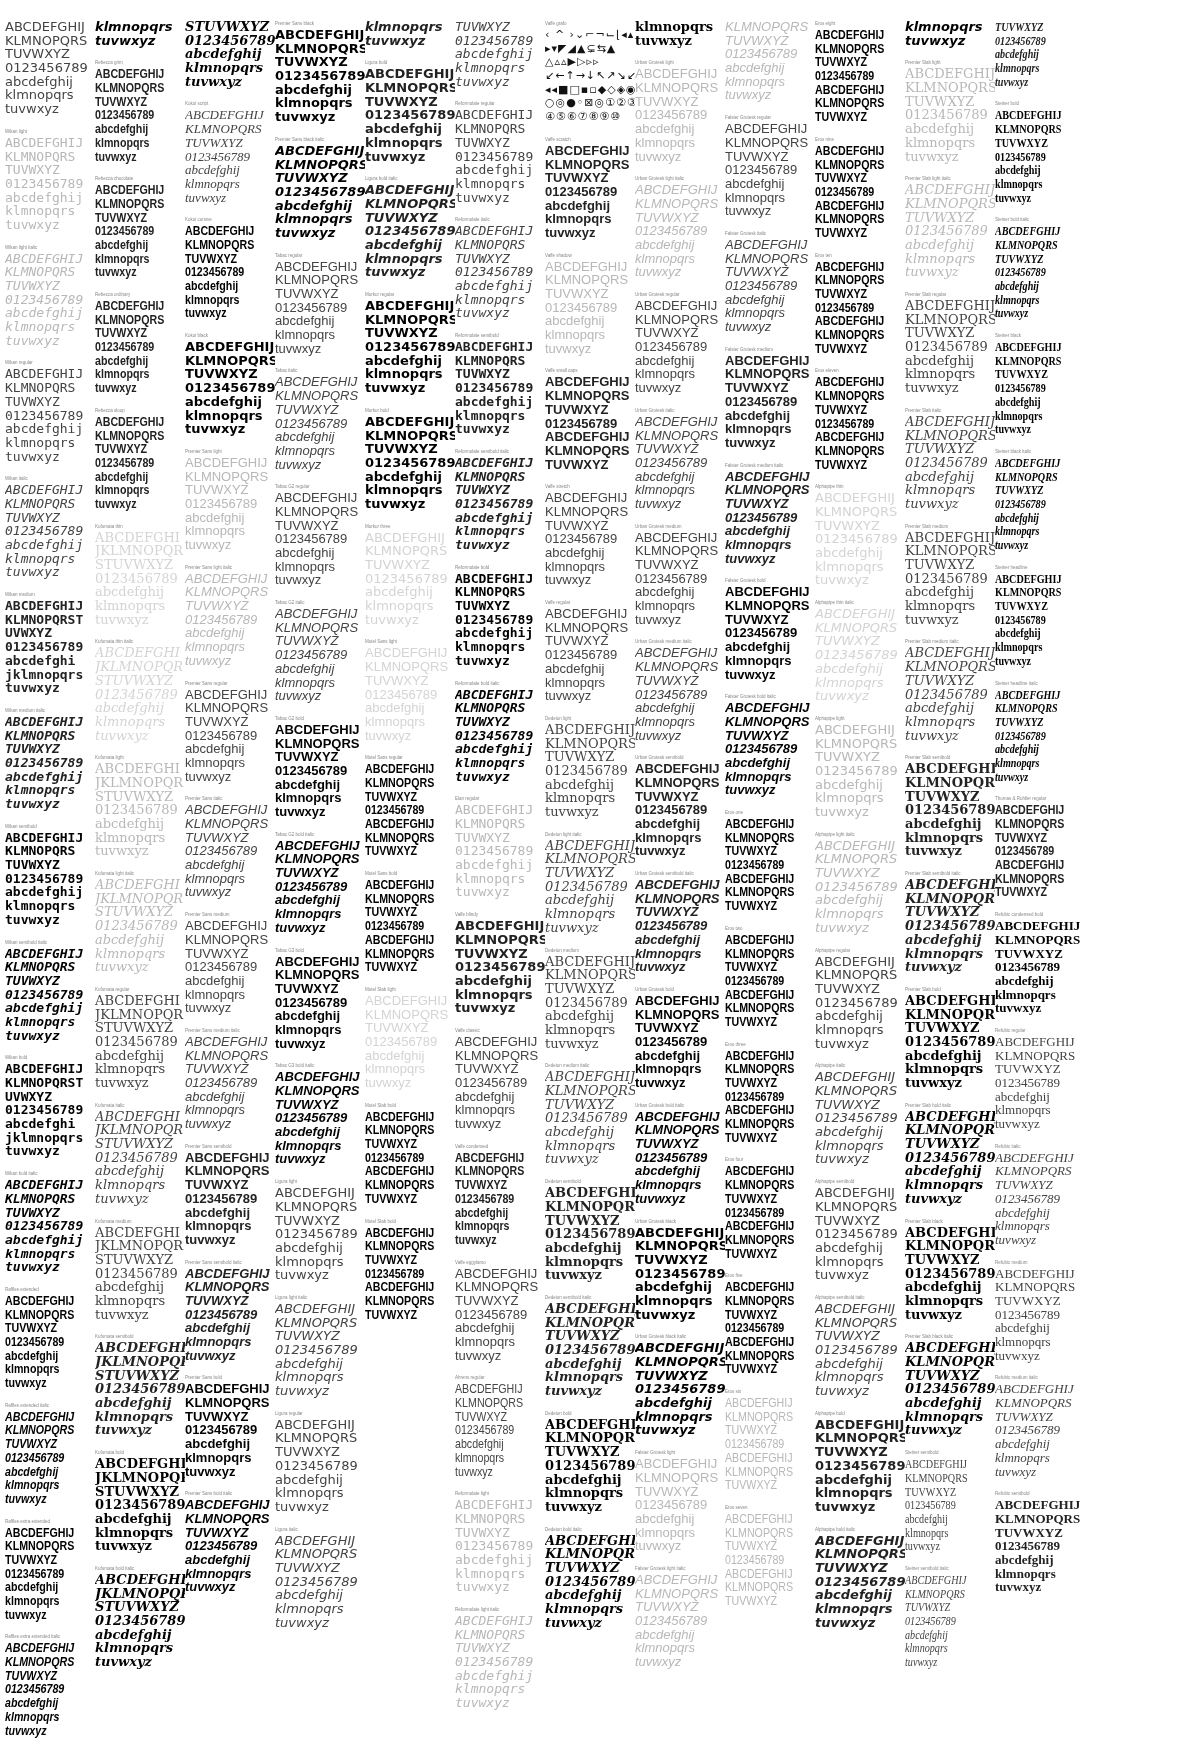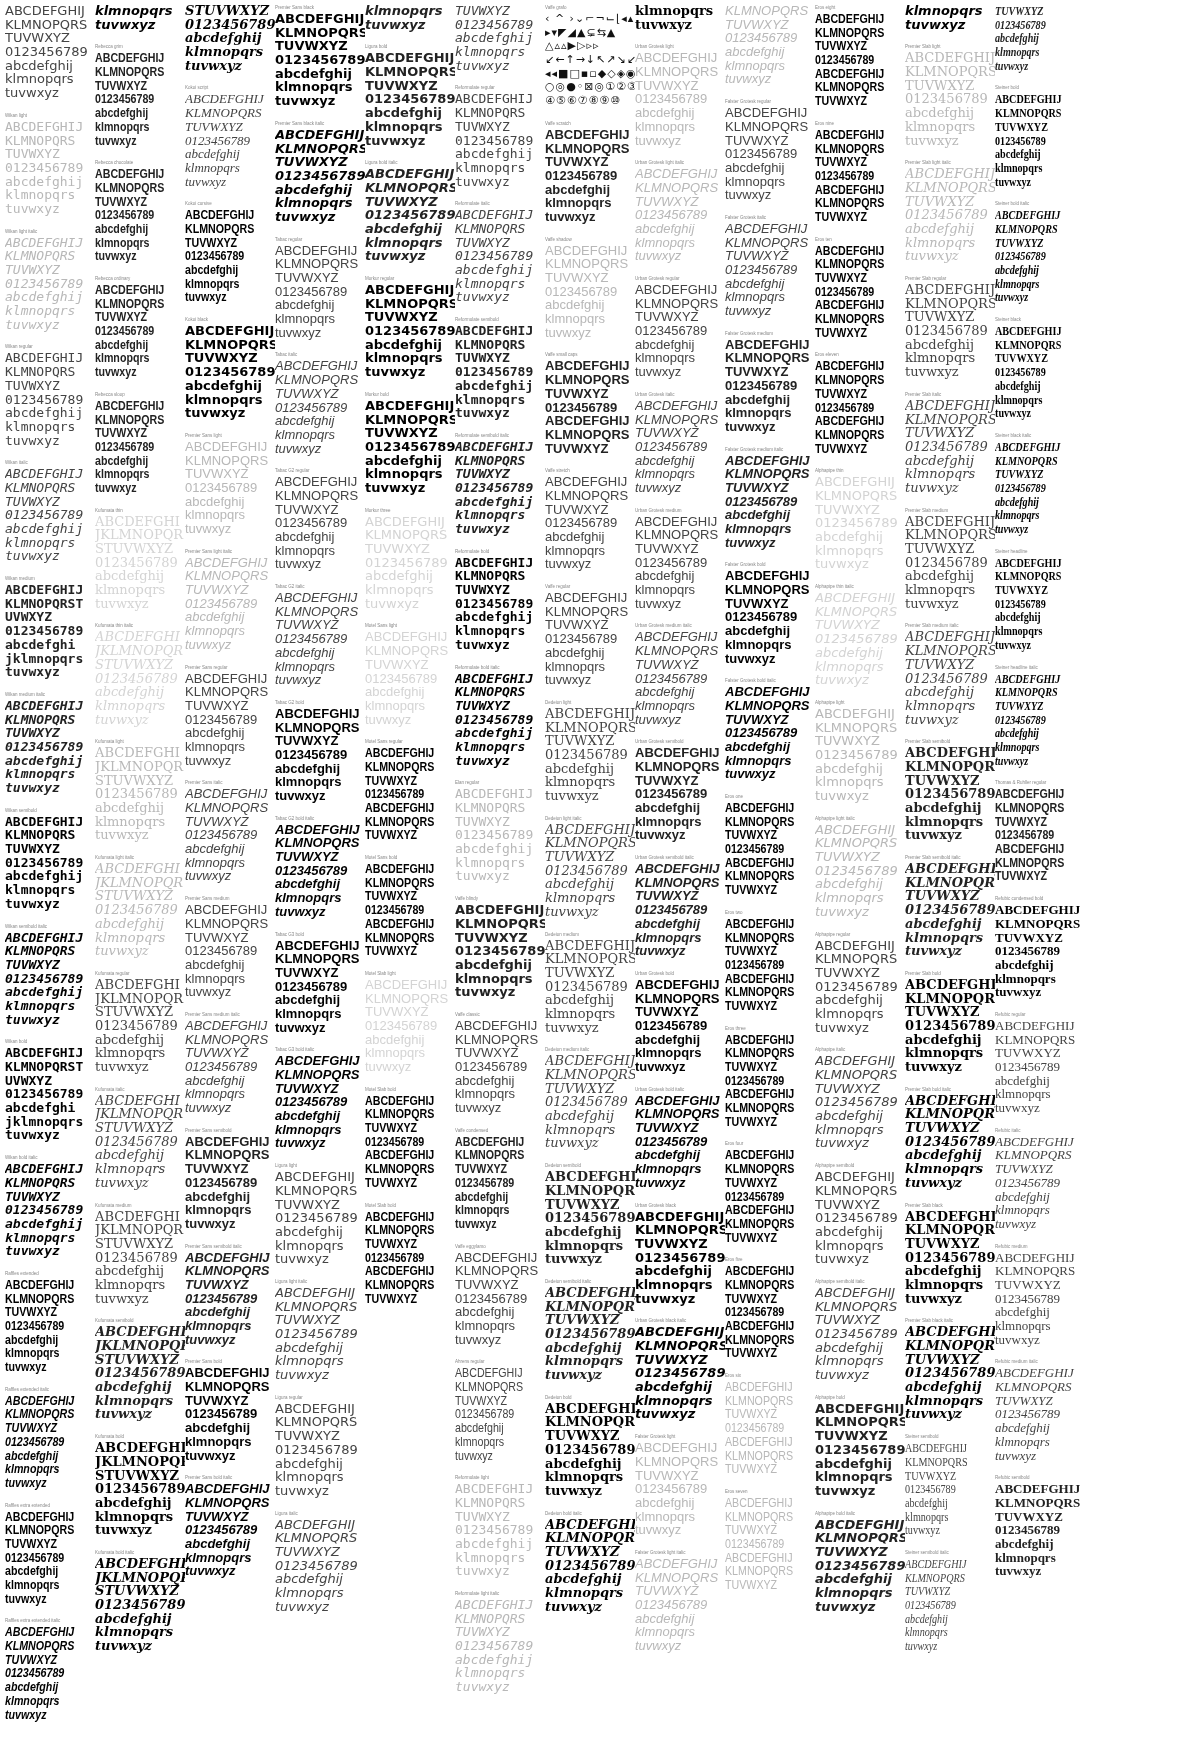--- a/index.html
+++ b/index.html
@@ -1,17 +1,17 @@
 <!DOCTYPE html>
 <html><head>
 <meta charset="utf-8">
 <style>
   html, body { margin: 0; padding: 0; background: #ffffff; }
   body { width: 1200px; height: 1742px; overflow: hidden; position: relative; }
-  .sheet { position: absolute; left: 0; top: 0; width: 1200px; height: 1510px; }
+  .sheet { position: absolute; left: 0; top: 16px; width: 1200px; height: 1510px; }
   .col { position: absolute; top: 4px; width: 90px; overflow: hidden; height: 1738px; }
   .block { margin: 0 0 12px 0; }
   .label { font-family: "Liberation Sans", sans-serif; font-size: 4.5px; color: #888; height: 8px; line-height: 8px; white-space: nowrap; }
   .line { white-space: nowrap; line-height: 13.7px; height: 13.7px; font-size: 13px; letter-spacing: 0; }
   .f-mono { font-family: "DejaVu Sans Mono", monospace; }
   .f-sans { font-family: "DejaVu Sans", sans-serif; }
   .f-lsans { font-family: "Liberation Sans", sans-serif; }
   .f-serif { font-family: "DejaVu Serif", serif; }
   .f-lserif { font-family: "Liberation Serif", serif; }
   .f-cond { font-family: "Liberation Sans", sans-serif; transform: scaleX(0.82); transform-origin: left; }

